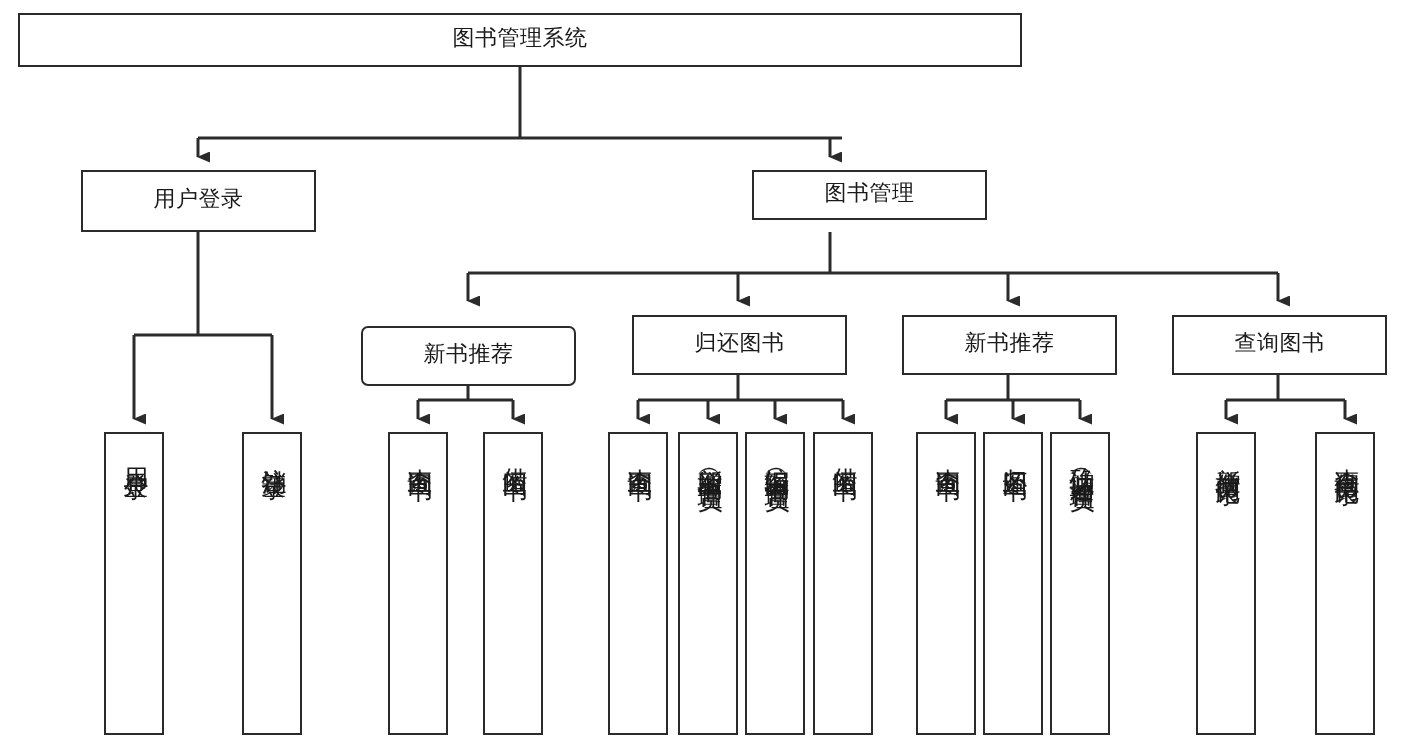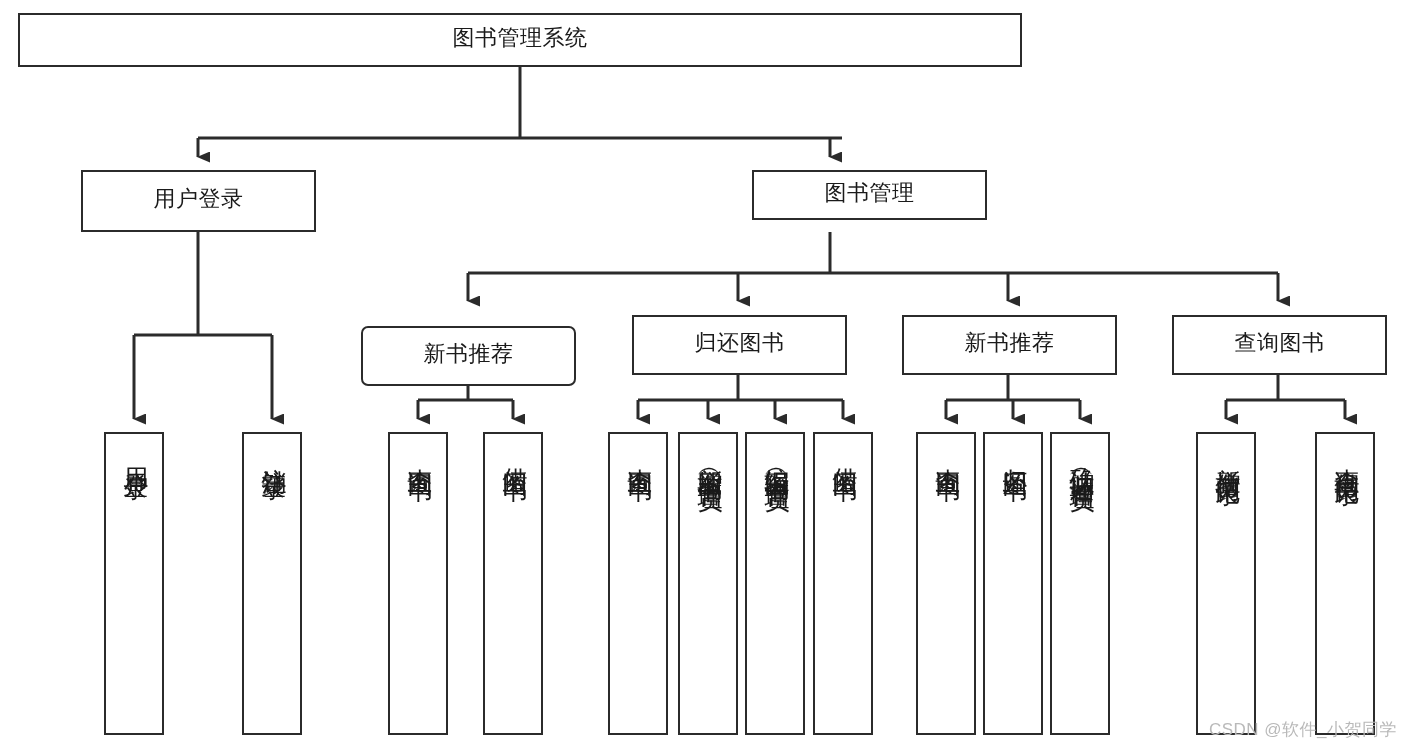--- a/index.html
+++ b/index.html
@@ -210,15 +210,14 @@
   </div>
 
   <div class="node vert" style="left:1196px; top:432px; width:60px; height:303px;">
     <span class="label">新增借阅记录</span>
   </div>
 
   <div class="node vert" style="left:1315px; top:432px; width:60px; height:303px;">
     <span class="label">查询借阅记录</span>
   </div>
 
-  <div id="watermark">CSDN @软件_小贺同学</div>
 
 </div>
 
 </body></html>

